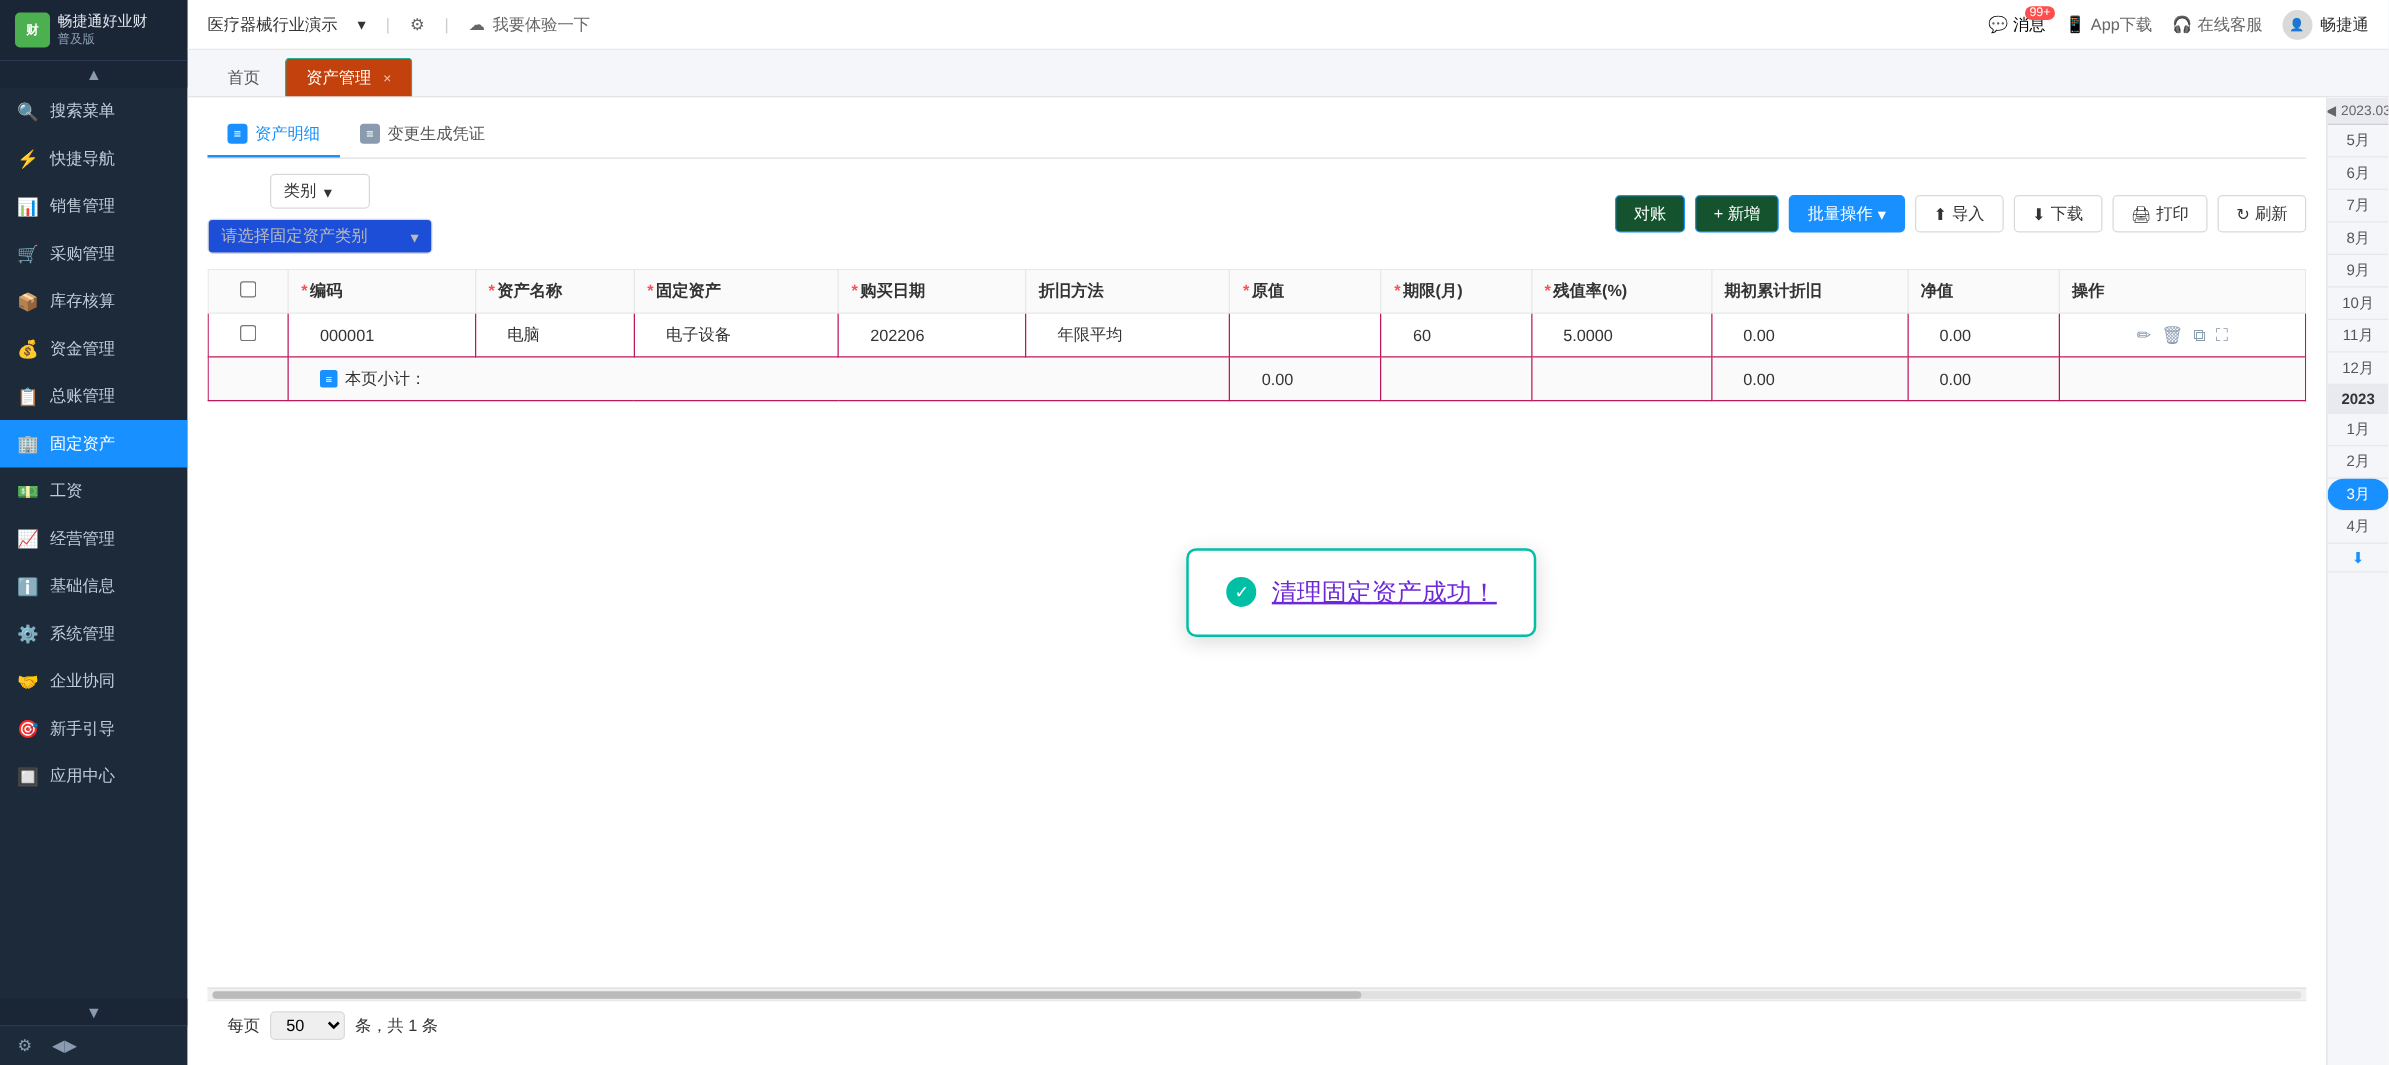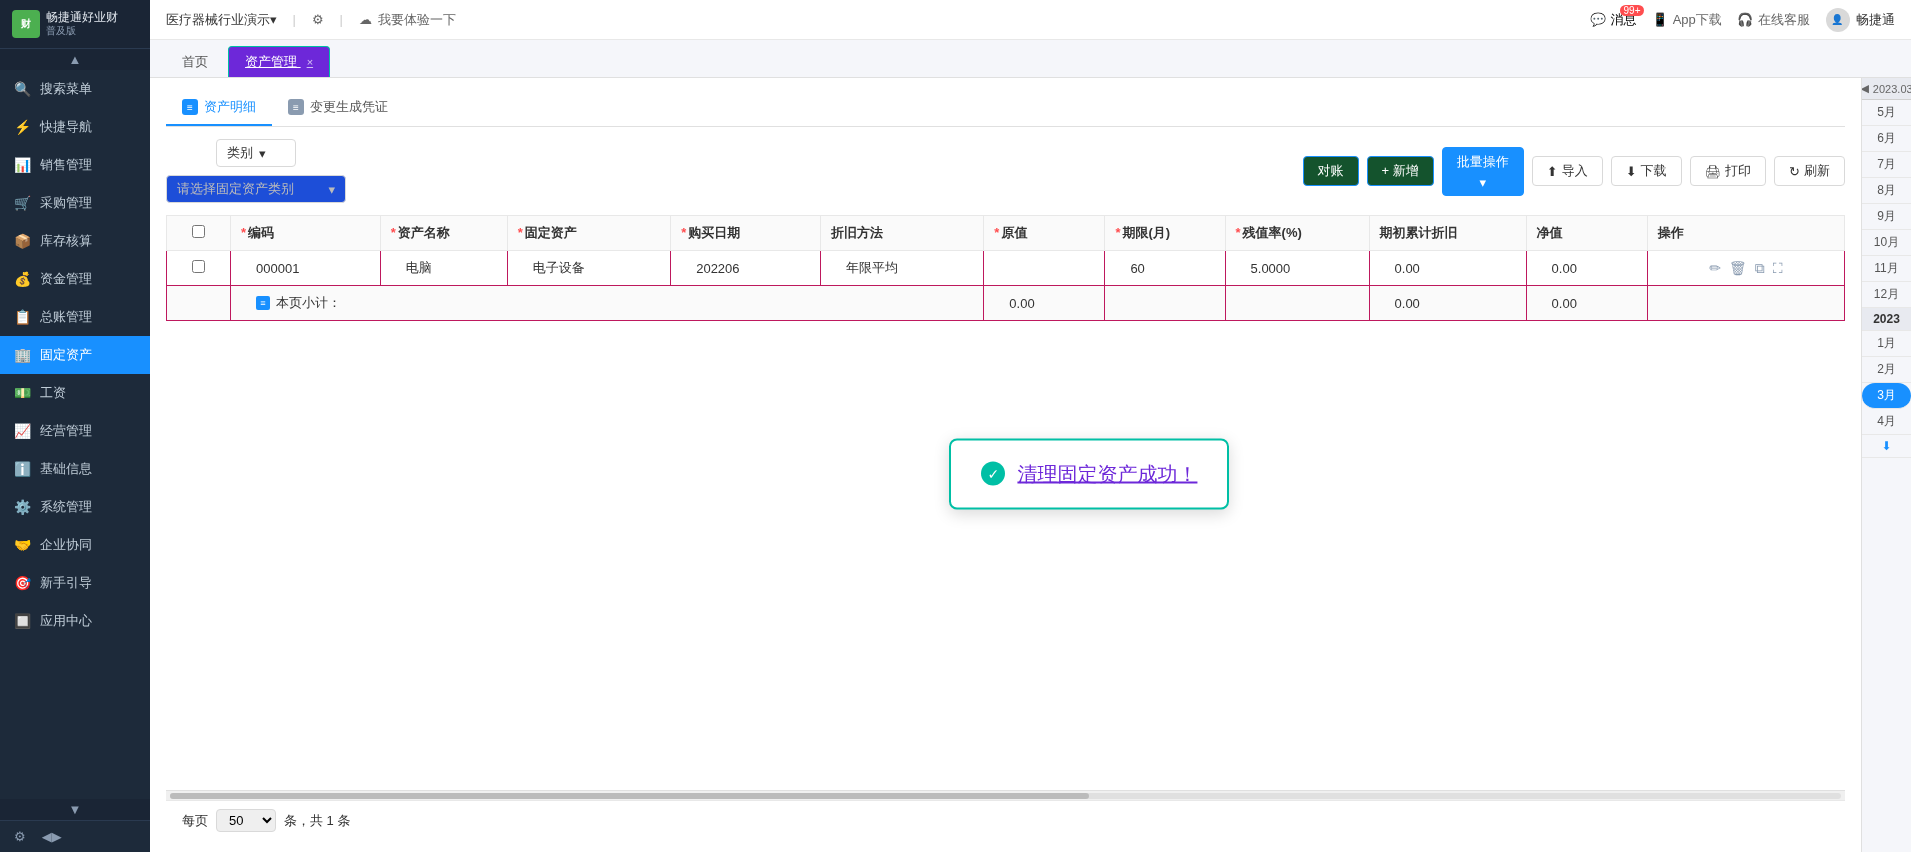--- a/index.html
+++ b/index.html
@@ -71,21 +71,21 @@
     .topbar {
       height: 40px;
       background: #fff;
       border-bottom: 1px solid #e8e8e8;
       display: flex;
       align-items: center;
       padding: 0 16px;
       gap: 12px;
     }
     .topbar-company {
-      display: flex; align-items: center; gap: 0;
+      display: flex; align-items: center; gap: 16px;
       font-size: 13px; color: #333;
       cursor: pointer;
     }
     .topbar-sep { color: #ccc; margin: 0 4px; }
     .topbar-gear { color: #666; cursor: pointer; }
     .topbar-experience {
       display: flex; align-items: center; gap: 6px;
       color: #666; font-size: 13px;
     }
     .topbar-right {
@@ -132,24 +132,23 @@
       padding: 6px 16px;
       border-radius: 4px 4px 0 0;
       cursor: pointer;
       font-size: 13px;
       color: #555;
       background: #e8e8e8;
       border: 1px solid #d0d0d0;
       border-bottom: none;
     }
     .tab.active {
-      background: #6d28d9;
+      background: #c2410c;
       color: white;
       border-color: #00bfa5;
-      text-decoration: underline;
     }
     .tab-home {
       background: transparent;
       border: none;
       color: #555;
     }
     .tab-close {
       margin-left: 6px;
       font-size: 11px;
       opacity: 0.7;
@@ -242,21 +241,21 @@
     }
     .btn-primary {
       background: #14532d;
       color: white;
       border-color: #1890ff;
     }
     .btn-batch {
       background: #1890ff;
       color: white;
       border-color: #1890ff;
-      display: flex; align-items: center; flex-direction: column;
+      display: flex; align-items: center;
     }
 
     
     .table-wrap { flex: 1; overflow: auto; }
     table { width: 100%; border-collapse: collapse; font-size: 13px; }
     thead th {
       background: #fafafa;
       border: 1px solid #e8e8e8;
       padding: 8px 10px;
       text-align: left;

